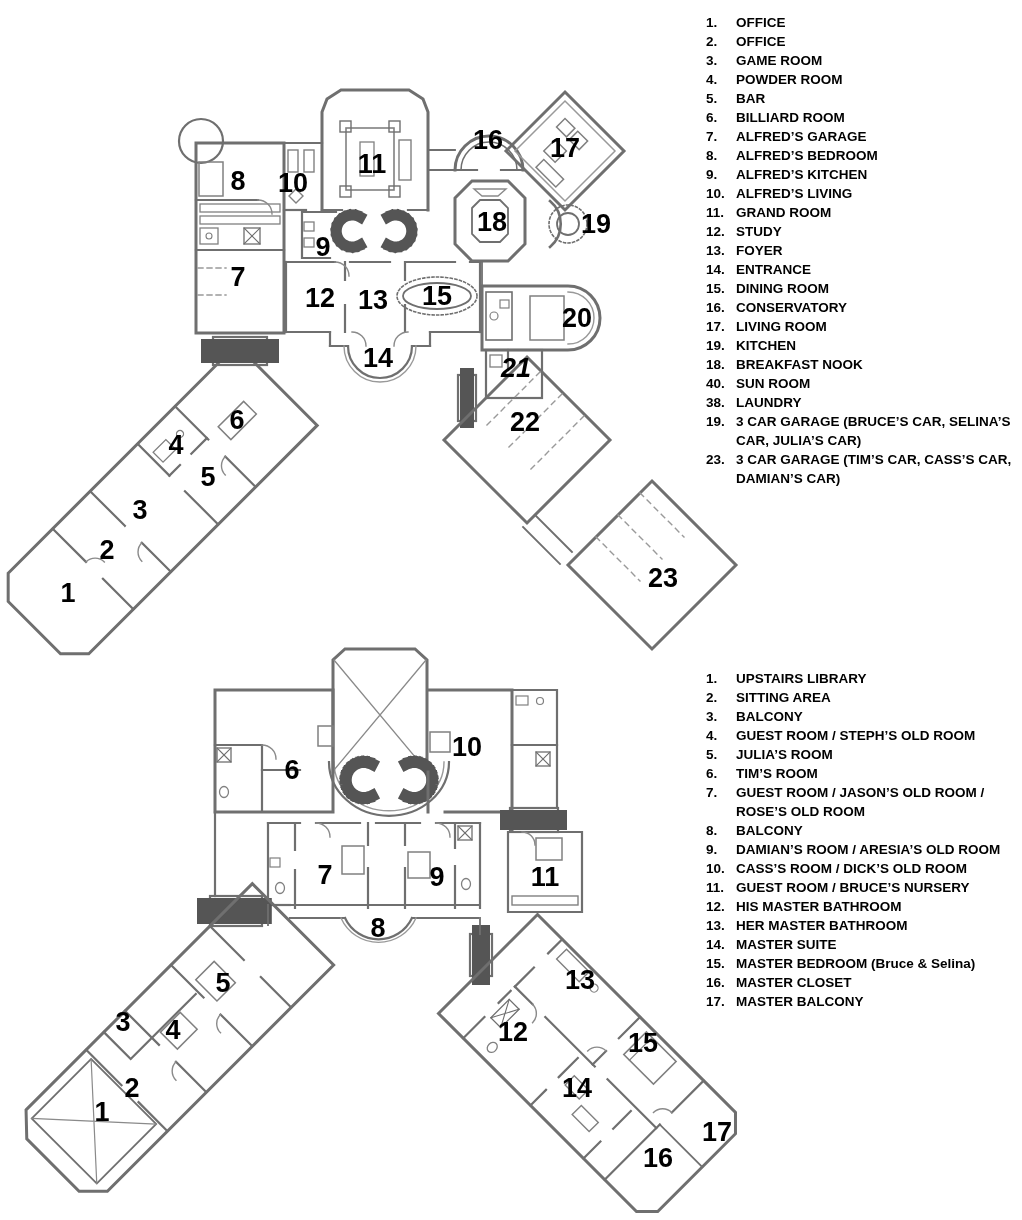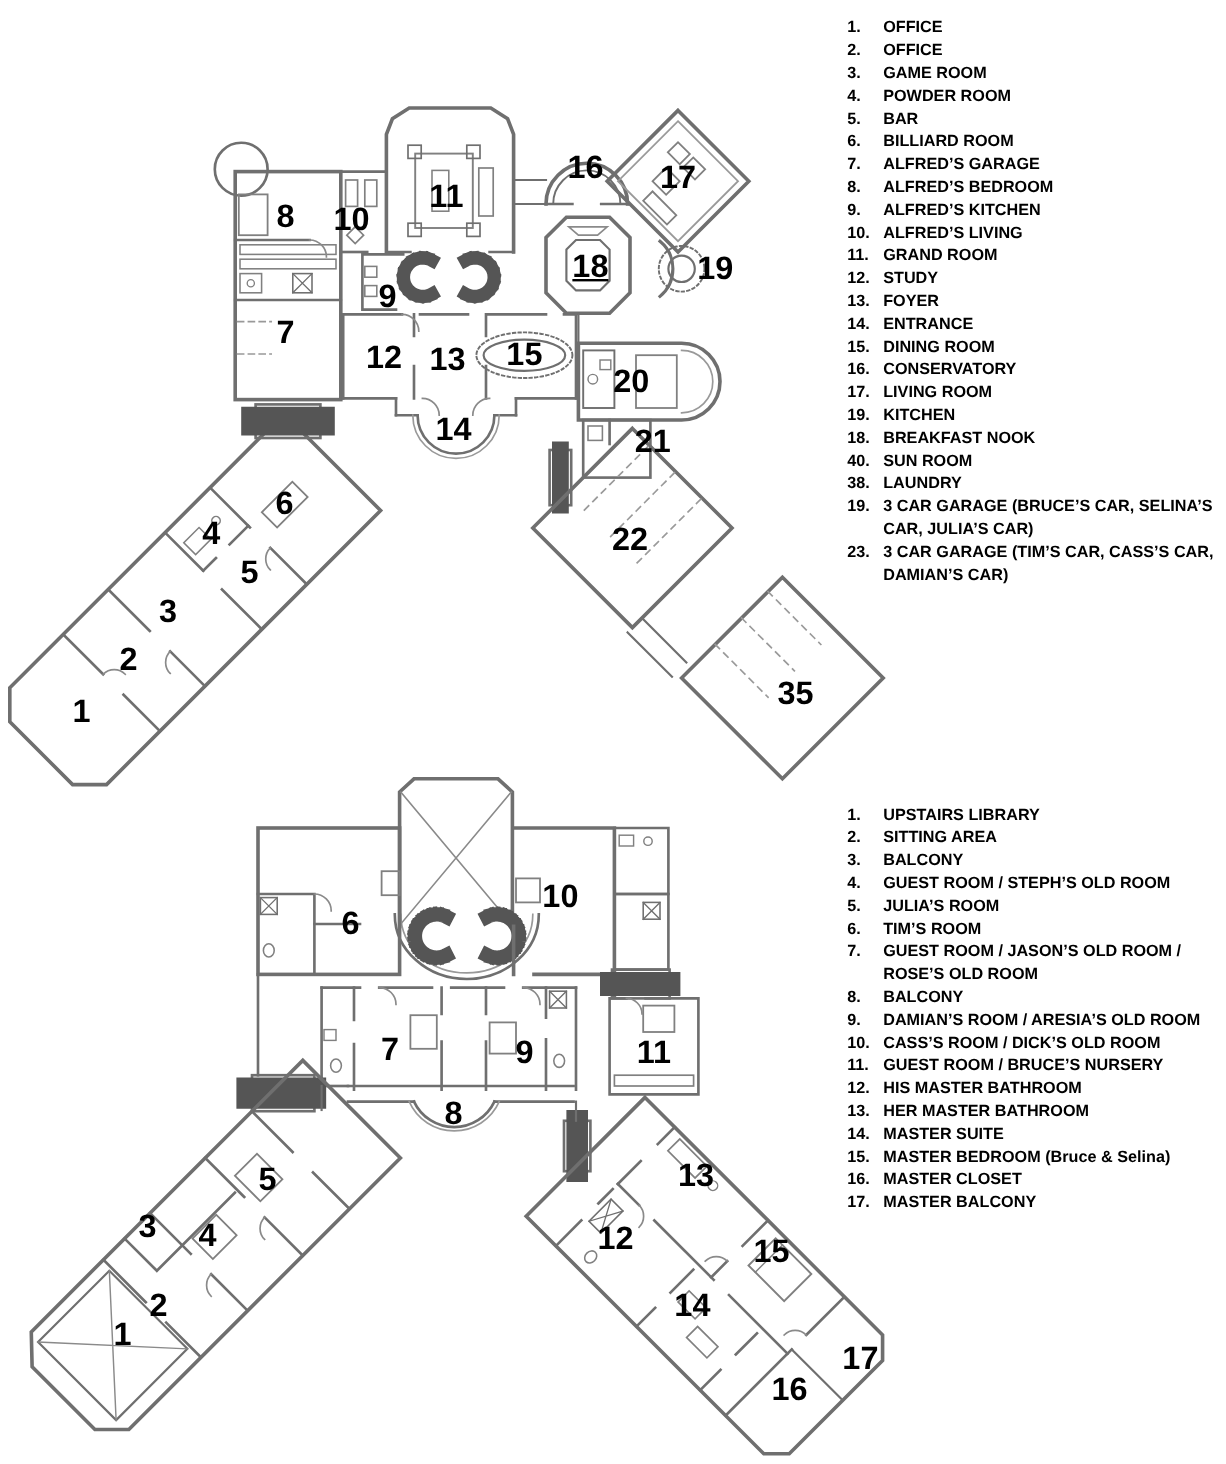--- a/index.html
+++ b/index.html
@@ -320,31 +320,31 @@
       <div class="room-num" style="left: 373px; top: 300px;">13</div>
 
       <div class="room-num" style="left: 378px; top: 358px;">14</div>
 
       <div class="room-num" style="left: 437px; top: 296px;">15</div>
 
       <div class="room-num" style="left: 488px; top: 140px;">16</div>
 
       <div class="room-num" style="left: 565px; top: 148px;">17</div>
 
-      <div class="room-num" style="left: 492px; top: 222px; text-decoration: underline;">18</div>
+      <div class="room-num" style="left: 492px; top: 222px;">18</div>
 
       <div class="room-num" style="left: 596px; top: 224px;">19</div>
 
-      <div class="room-num" style="left: 519px; top: 318px; padding-left: 14px;">20</div>
-
-      <div class="room-num" style="left: 544px; top: 368px;">21</div>
-
-      <div class="room-num" style="left: 525px; top: 450px;">22</div>
-
-      <div class="room-num" style="left: 663px; top: 578px;">35</div>
+      <div class="room-num" style="left: 570px; top: 318px; padding-left: 14px;">20</div>
+
+      <div class="room-num" style="left: 516px; top: 368px; font-style: italic;">21</div>
+
+      <div class="room-num" style="left: 525px; top: 422px;">22</div>
+
+      <div class="room-num" style="left: 663px; top: 578px;">23</div>
     </div>
   <div>
 
       <div class="room-num" style="left: 102px; top: 1112px;">1</div>
 
       <div class="room-num" style="left: 132px; top: 1088px;">2</div>
 
       <div class="room-num" style="left: 123px; top: 1022px;">3</div>
 
       <div class="room-num" style="left: 173px; top: 1030px;">4</div>

